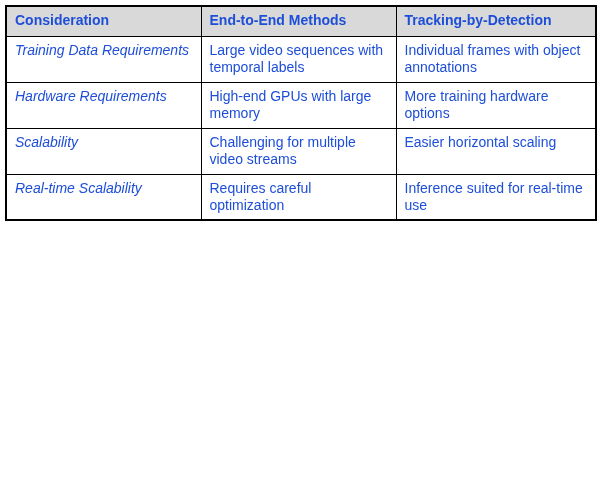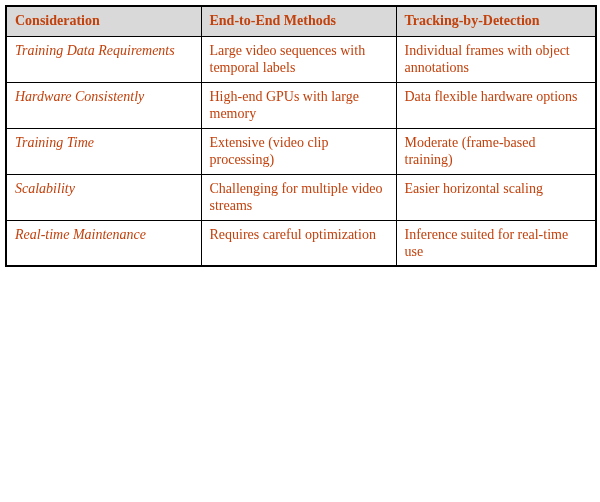--- a/index.html
+++ b/index.html
@@ -18,24 +18,24 @@
     border-collapse: collapse;
     table-layout: fixed;
     width: 590px;
     border: 2px solid #000000;
   }
   th, td {
     border: 1px solid #000000;
     vertical-align: top;
     text-align: left;
     padding: 5px 8px;
-    font-family: Liberation Serif, serif;
+    font-family: Liberation Sans, sans-serif;
     font-size: 14px;
     line-height: 17px;
-    color: #c2410c;
+    color: #1d4ed8;
     overflow: hidden;
     word-wrap: break-word;
   }
   thead tr {
     height: 30px;
   }
   thead th {
     background: #d9d9d9;
     font-weight: bold;
   }
@@ -62,33 +62,28 @@
       <th>Tracking-by-Detection</th>
     </tr>
   </thead>
   <tbody>
     <tr>
       <td class="consideration">Training Data Requirements</td>
       <td>Large video sequences with temporal labels</td>
       <td>Individual frames with object annotations</td>
     </tr>
     <tr>
-      <td class="consideration">Hardware Consistently</td>
+      <td class="consideration">Hardware Requirements</td>
       <td>High-end GPUs with large memory</td>
-      <td>Data flexible hardware options</td>
-    </tr>
-    <tr>
-      <td class="consideration">Training Time</td>
-      <td>Extensive (video clip processing)</td>
-      <td>Moderate (frame-based training)</td>
+      <td>More training hardware options</td>
     </tr>
     <tr>
       <td class="consideration">Scalability</td>
       <td>Challenging for multiple video streams</td>
       <td>Easier horizontal scaling</td>
     </tr>
     <tr>
-      <td class="consideration">Real-time Maintenance</td>
+      <td class="consideration">Real-time Scalability</td>
       <td>Requires careful optimization</td>
       <td>Inference suited for real-time use</td>
     </tr>
   </tbody>
 </table>
 
 </body></html>

